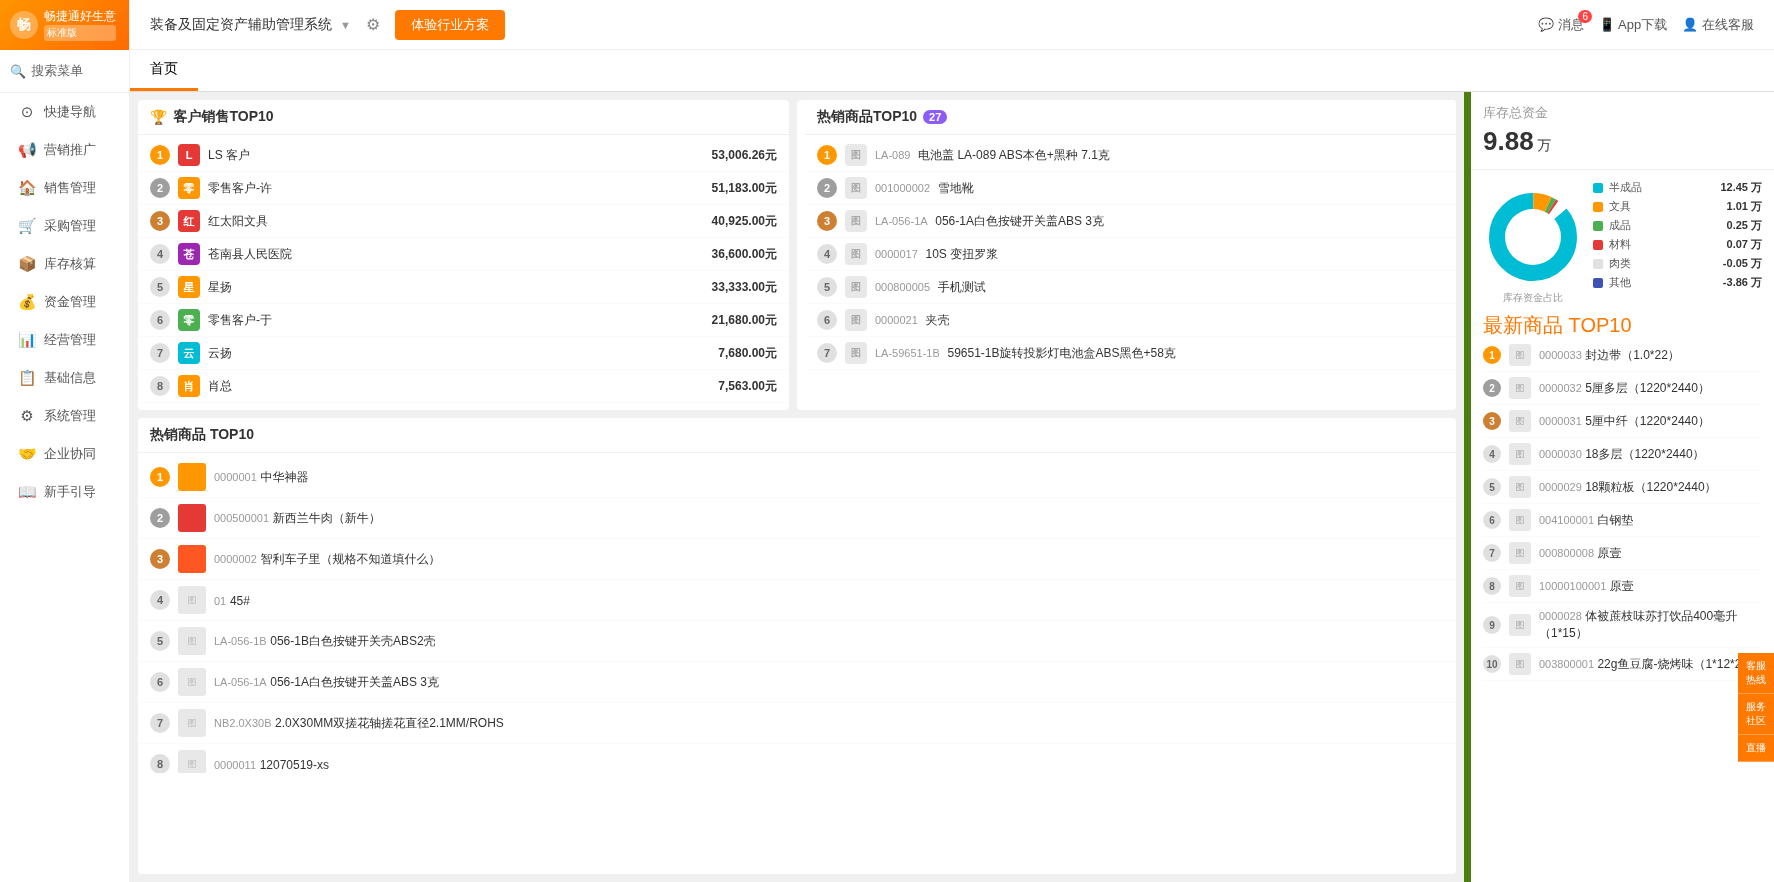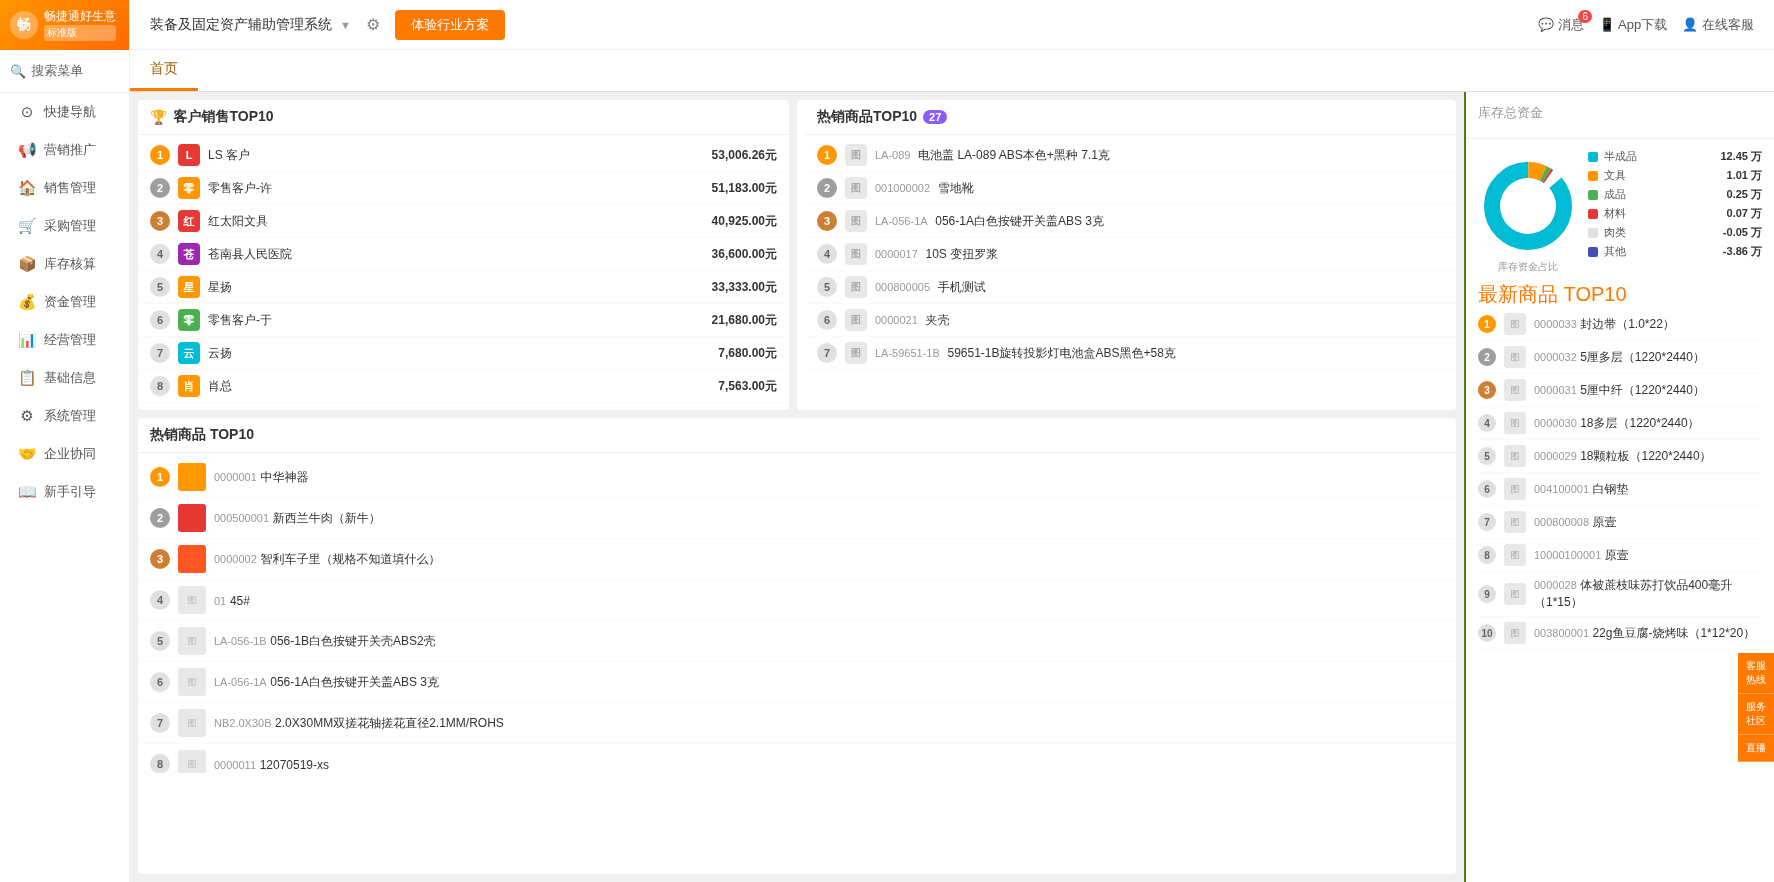--- a/index.html
+++ b/index.html
@@ -97,21 +97,21 @@
       display: flex;
       border-bottom: 1px solid #ddd;
       flex-shrink: 0;
     }
     .content-tab {
       padding: 10px 20px; cursor: pointer;
       font-size: 14px; color: #555;
       border-bottom: 3px solid transparent;
     }
     .content-tab.active {
-      color: #a16207;
+      color: #000000;
       border-bottom-color: #ff7800;
       background: #fff;
     }
 
     
     .content-area {
       flex: 1; overflow: hidden; display: flex; gap: 0;
       background: #f0f0f0;
     }
 
@@ -161,21 +161,21 @@
     .rank-code { font-size: 11px; color: #999; margin-right: 4px; text-align: center; }
     .rank-product-name { font-size: 12px; color: #333; }
 
     
     .bottom-panel { flex: 1; overflow: hidden; }
     .hot-products-list { padding: 4px 0; overflow-y: auto; max-height: 320px; }
 
     
     .content-right {
       width: 310px; background: #fff; display: flex; flex-direction: column;
-      border-left: 2px solid #4d7c0f; overflow-y: auto; flex-shrink: 0;
+      border-left: 7px solid #4d7c0f; overflow-y: auto; flex-shrink: 0;
     }
 
     
     .inventory-section { padding: 12px; border-bottom: 1px solid #f0f0f0; }
     .inventory-title { font-size: 13px; color: #999; margin-bottom: 4px; display: flex; align-items: center; gap: 8px; }
     .inventory-amount { font-size: 26px; font-weight: bold; color: #333; }
     .inventory-amount-unit { font-size: 14px; color: #333; }
 
     
     .chart-area {
@@ -542,20 +542,24 @@
           </div>
       </div>
     </div>
 
     <div class="content-right">
 
       <div class="inventory-section">
         <div class="inventory-title">
           <span>库存总资金</span>
         </div>
+        <div>
+          <span class="inventory-amount">9.88</span>
+          <span class="inventory-amount-unit">万</span>
+        </div>
       </div>
 
       <div class="chart-area">
         <div class="donut-container">
           <svg class="donut-svg" viewBox="0 0 100 100">
 
             <circle cx="50" cy="50" r="35" fill="none" stroke="#00bcd4" stroke-width="18" stroke-dasharray="190 30" stroke-dashoffset="25"></circle>
             <circle cx="50" cy="50" r="35" fill="none" stroke="#ff9800" stroke-width="18" stroke-dasharray="15 205" stroke-dashoffset="-165"></circle>
             <circle cx="50" cy="50" r="35" fill="none" stroke="#4caf50" stroke-width="18" stroke-dasharray="4 216" stroke-dashoffset="-180"></circle>
             <circle cx="50" cy="50" r="35" fill="none" stroke="#e53935" stroke-width="18" stroke-dasharray="2 218" stroke-dashoffset="-184"></circle>

